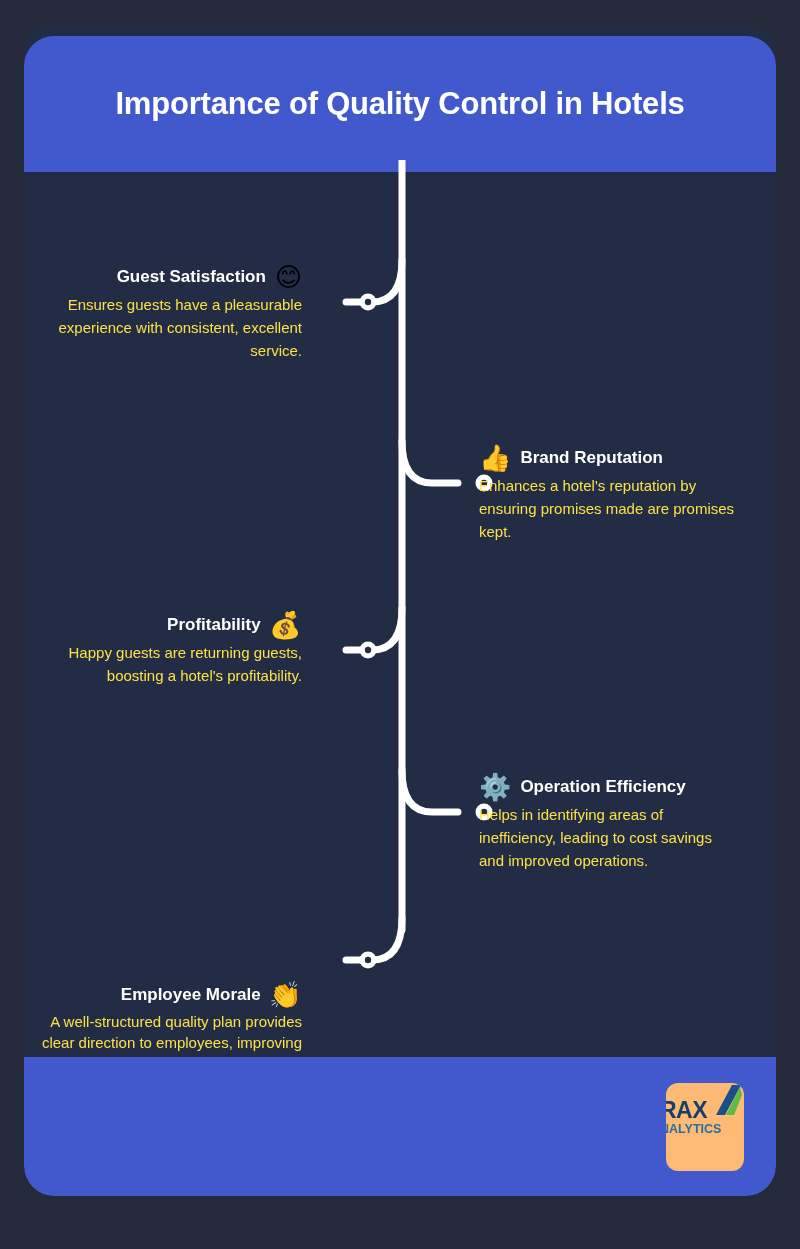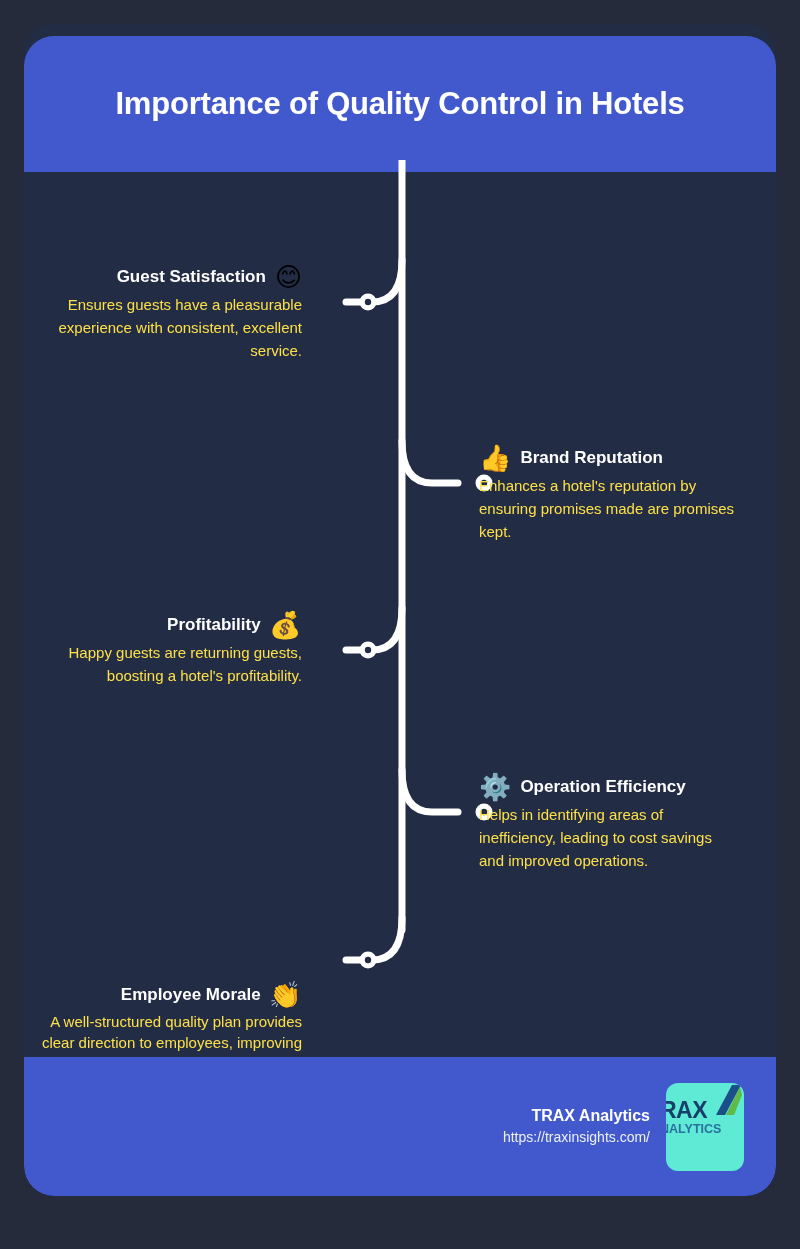--- a/index.html
+++ b/index.html
@@ -124,21 +124,21 @@
     line-height: 22px;
   }
   #footer-url {
     color: #eef1fb;
     font-size: 14px;
     line-height: 21px;
   }
   #logo-card {
     width: 78px;
     height: 88px;
-    background: #5eead4;
+    background: #fdba74;
     border-radius: 12px;
     position: relative;
     overflow: hidden;
     flex: none;
   }
   #logo-inner {
     position: absolute;
     left: -6px;
     top: 16px;
     width: 84px;
@@ -237,24 +237,20 @@
 
   <div class="item item-left" style="left: 6px; top: 926px; width: 272px; margin-top: 32px;">
     <div class="item-head">
       <span class="item-title">Employee Morale</span>
       <span class="item-emoji">👏</span>
     </div>
     <div class="item-desc tight">A well-structured quality plan provides clear direction to employees, improving job satisfaction and morale.</div>
   </div>
 
   <div id="footer-band">
-    <div id="footer-text">
-      <div id="footer-brand">TRAX Analytics</div>
-      <div id="footer-url">https://traxinsights.com/</div>
-    </div>
     <div id="logo-card">
       <svg class="logo-swoosh" width="30" height="42" viewBox="0 0 30 42" xmlns="http://www.w3.org/2000/svg">
         <polygon points="4,34 20,4 29,4 13,34" fill="#1a4f8a"></polygon>
         <polygon points="14,34 28,6 30,14 22,34" fill="#5fbb46"></polygon>
       </svg>
       <div id="logo-inner">
         <div class="logo-rax">RAX</div>
         <div class="logo-analytics">NALYTICS</div>
       </div>
     </div>

